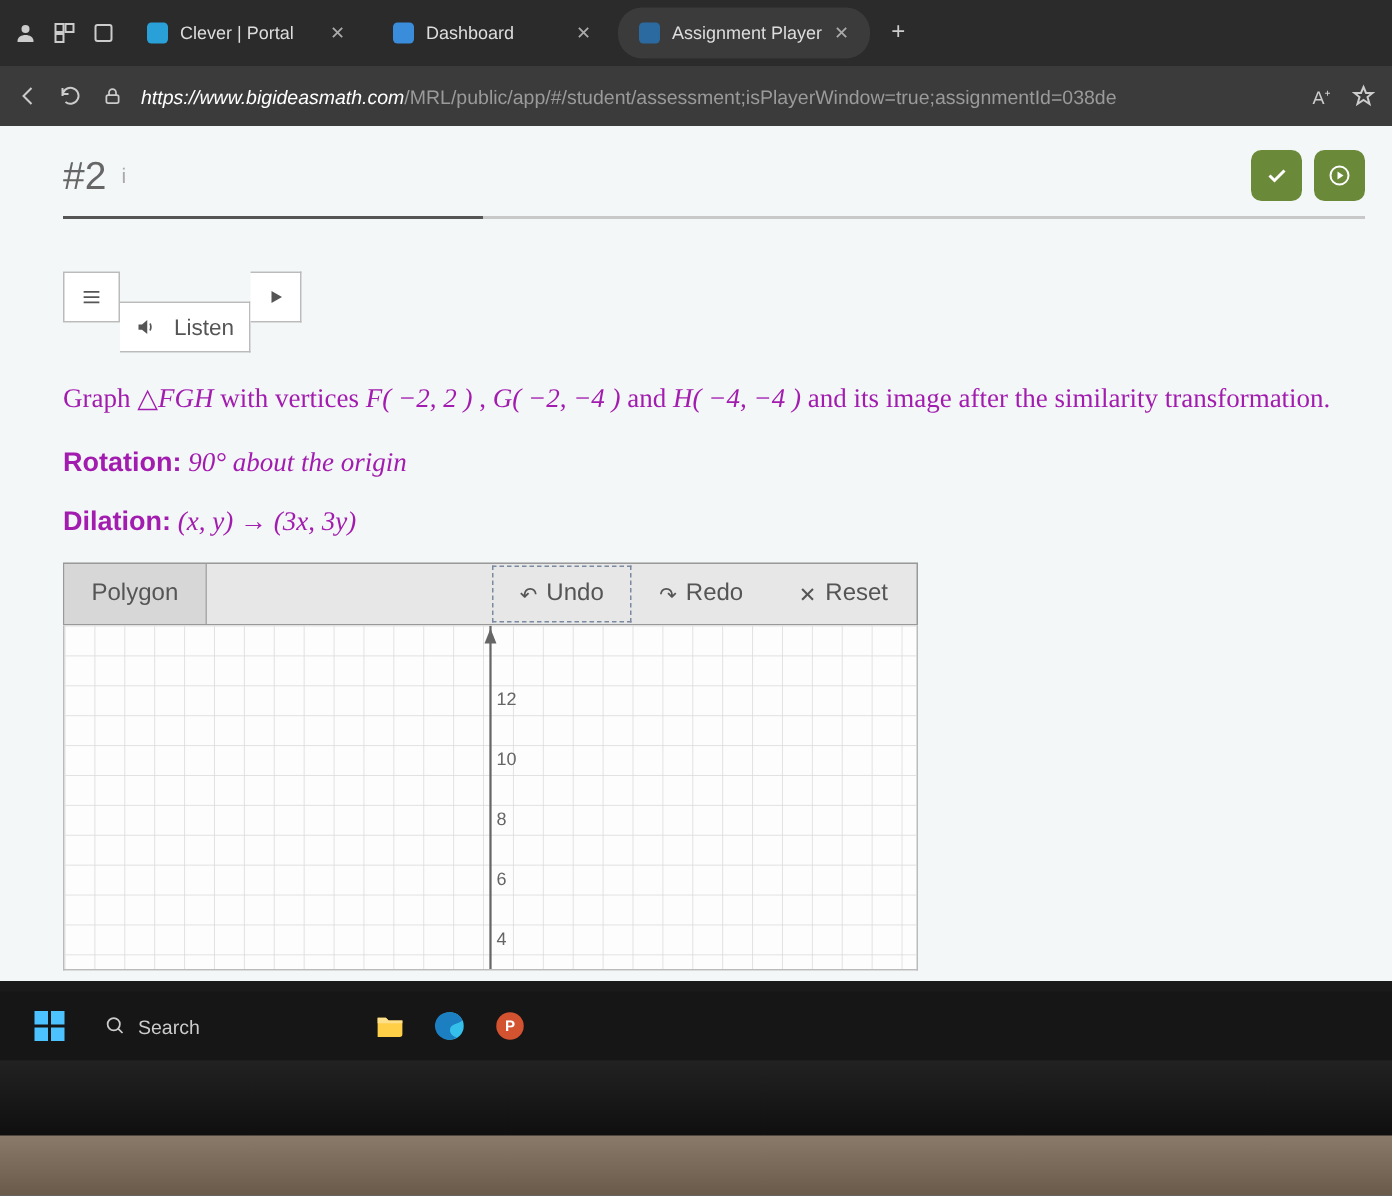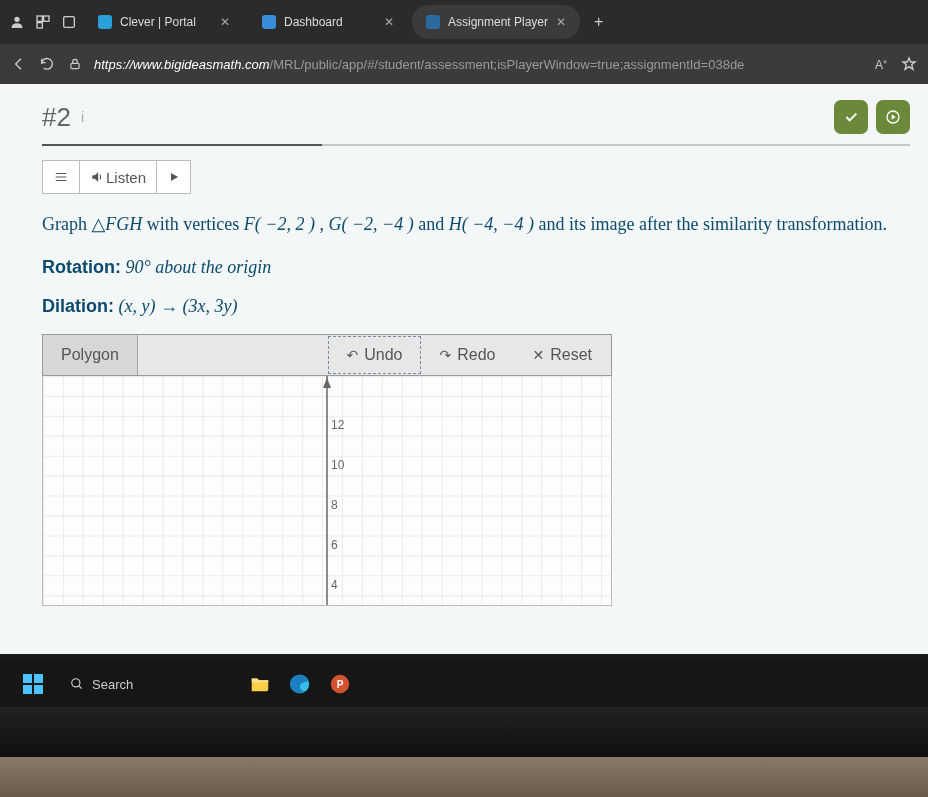--- a/index.html
+++ b/index.html
@@ -63,25 +63,25 @@
   .divider { height:2px; background:#c8c8c8; margin:10px 0 14px; position:relative; }
   .divider::before { content:""; position:absolute; left:0; top:0; height:2px; width:280px; background:#555; }
 
   .tool-row { display:flex; align-items:center; gap:0; margin-bottom:16px; }
   .toolbtn {
     border:1px solid #bbb; background:#fff;
     height:34px; display:flex; align-items:center; justify-content:center;
     padding:0 10px; color:#555; font-size:15px;
   }
   .toolbtn.ham { width:38px; }
-  .toolbtn.listen { gap:2px; }
+  .toolbtn.listen { gap:12px;margin-top:41px; }
   .toolbtn.play { width:34px; }
   .toolbtn + .toolbtn { border-left:none; }
 
-  .problem { font-size:18px; color:#0c4a6e; line-height:1.6; font-family: Georgia, 'Times New Roman', serif; }
+  .problem { font-size:18px; color:#a21caf; line-height:1.6; font-family: Georgia, 'Times New Roman', serif; }
   .problem .mi { font-style:italic; }
   .problem .lbl { font-weight:600; font-style:normal; font-family: "Segoe UI", Arial, sans-serif;}
   .rot { margin-top:14px; }
   .dil { margin-top:10px; }
 
   .graph-wrap { margin-top:14px; width:570px; }
   .gtool {
     display:flex; align-items:center;
     border:1px solid #999; background:#e7e7e7;
     height:42px;

